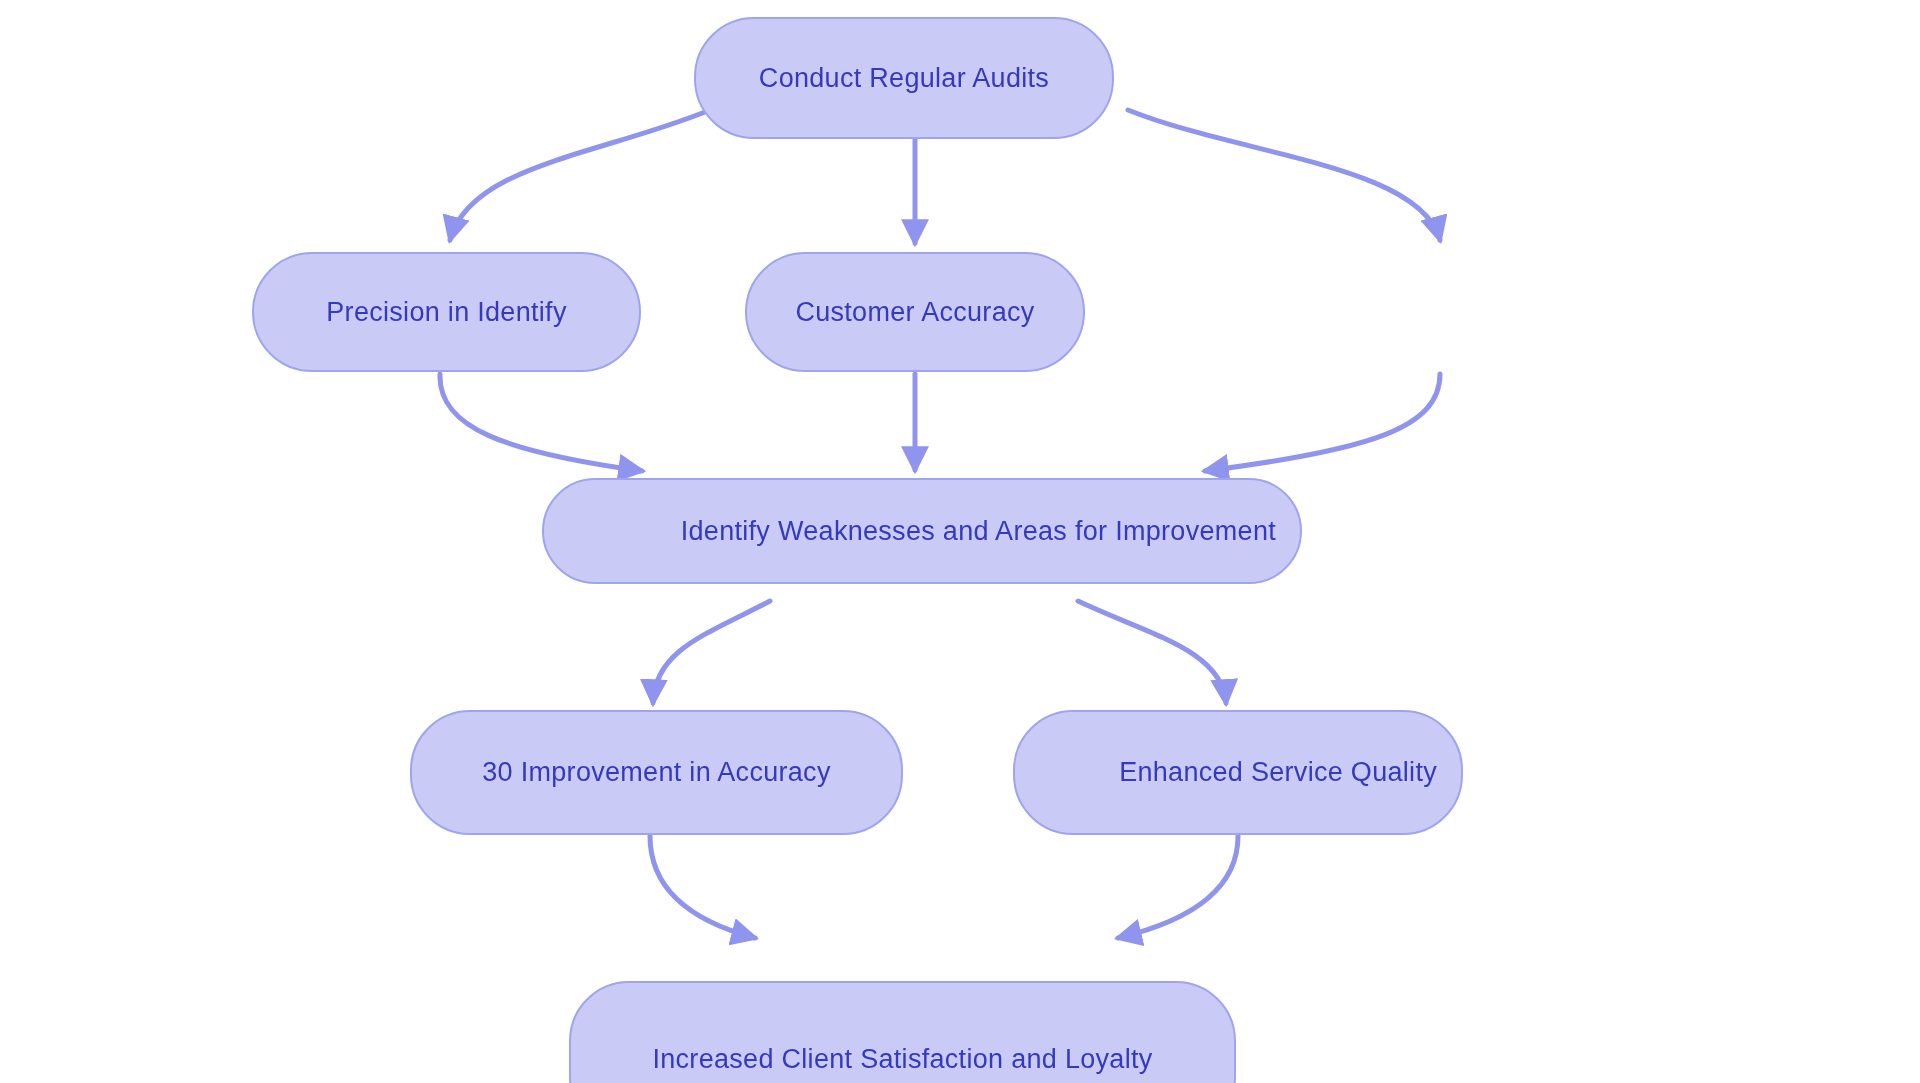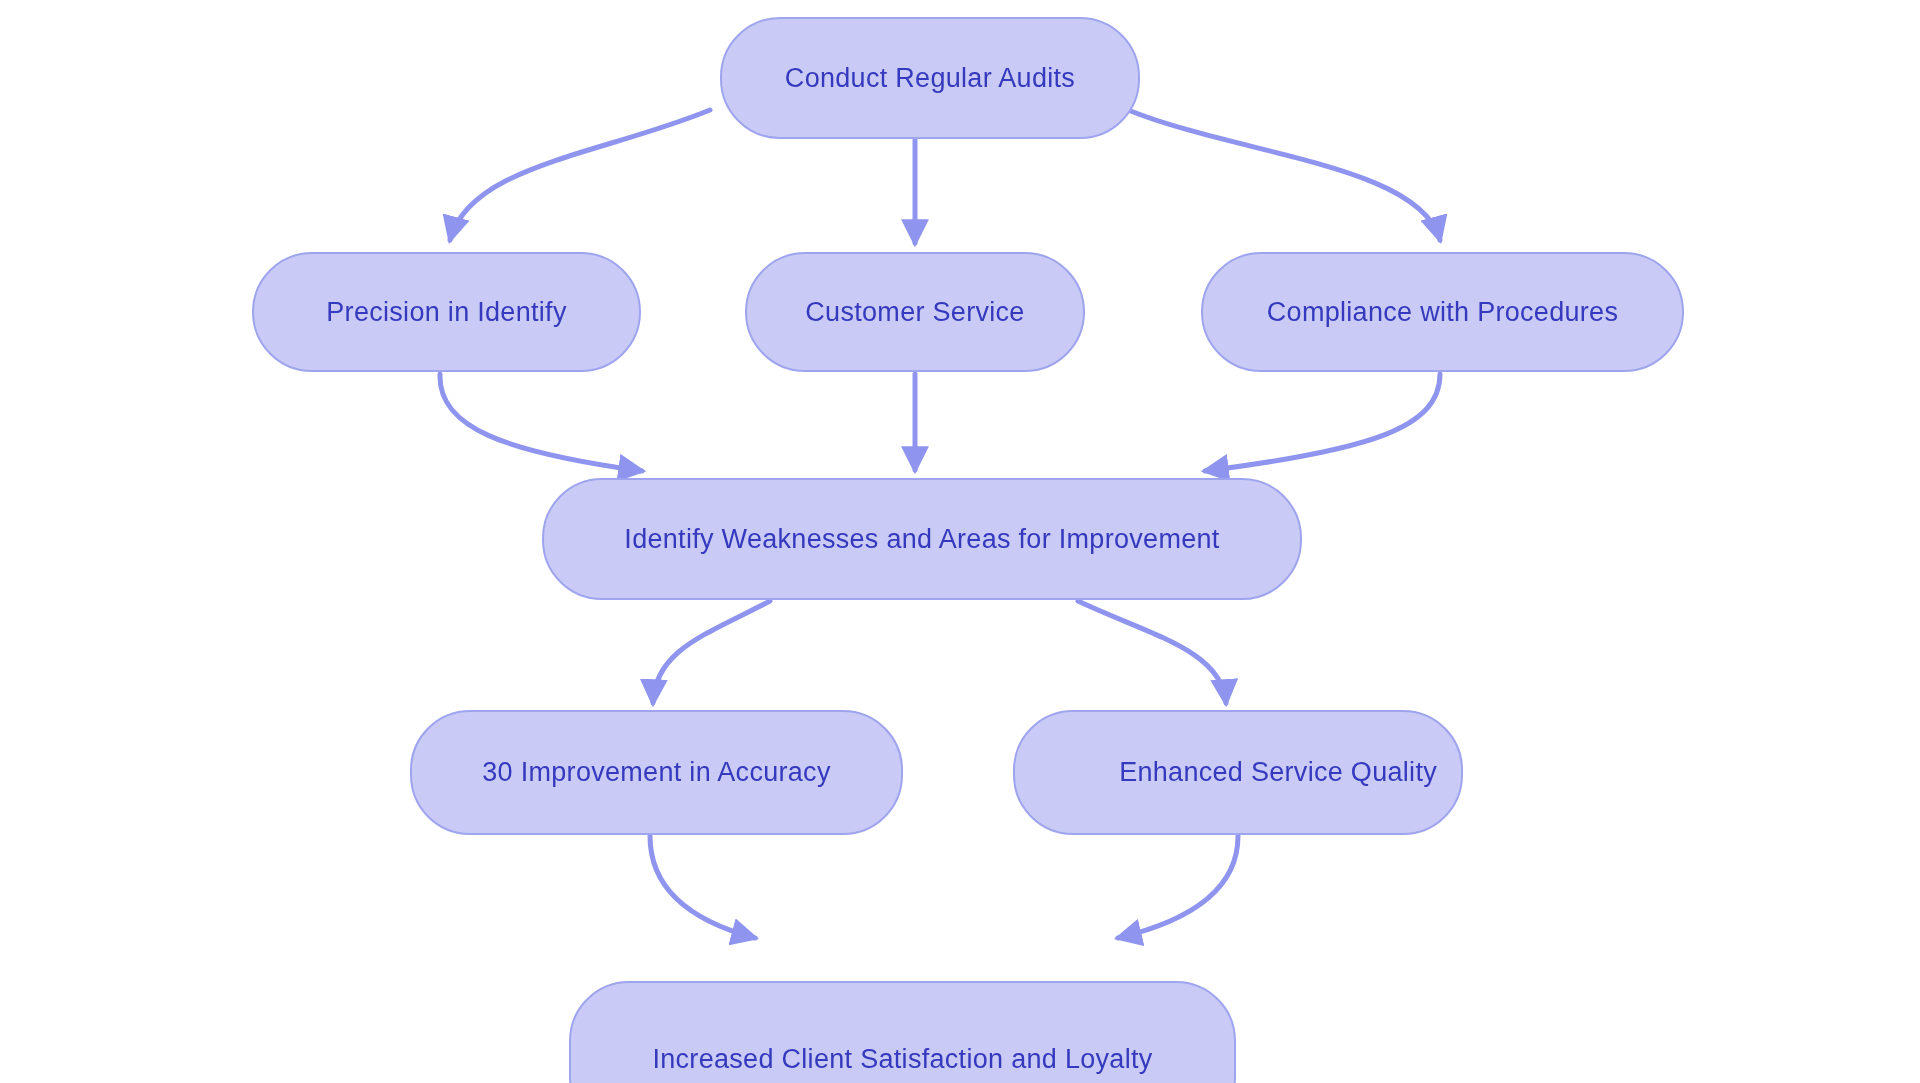--- a/index.html
+++ b/index.html
@@ -62,37 +62,34 @@
     <path class="edge" marker-end="url(#arrow)" d="M 1128,110 C 1240,155 1420,165 1440,240"></path>
     <path class="edge" marker-end="url(#arrow)" d="M 440,374 C 438,428 505,452 642,471"></path>
     <path class="edge" marker-end="url(#arrow)" d="M 915,374 L 915,470"></path>
     <path class="edge" marker-end="url(#arrow)" d="M 1440,374 C 1440,428 1370,450 1205,471"></path>
     <path class="edge" marker-end="url(#arrow)" d="M 770,601 C 705,635 655,650 653,703"></path>
     <path class="edge" marker-end="url(#arrow)" d="M 1078,601 C 1150,635 1222,650 1226,703"></path>
     <path class="edge" marker-end="url(#arrow)" d="M 650,836 C 650,892 695,922 755,938"></path>
     <path class="edge" marker-end="url(#arrow)" d="M 1238,836 C 1238,892 1185,922 1118,938"></path>
   </svg>
 
-  <div class="node" style="left:720px; top:17px; width:420px; height:122px;">
+  <div class="node" style="left:694px; top:17px; width:420px; height:122px;">
     <span>Conduct Regular Audits</span>
   </div>
 
   <div class="node" style="left:252px; top:252px; width:389px; height:120px;">
     <span>Precision in Identify</span>
   </div>
 
   <div class="node" style="left:745px; top:252px; width:340px; height:120px;">
-    <span>Customer Service</span>
+    <span>Customer Accuracy</span>
   </div>
 
-  <div class="node" style="left:1201px; top:252px; width:483px; height:120px;">
-    <span>Compliance with Procedures</span>
-  </div>
 
-  <div class="node" style="left:542px; top:478px; width:760px; height:122px;">
+  <div class="node" style="left:542px; top:478px; width:760px; height:106px;justify-content:flex-end;">
     <span>Identify Weaknesses and Areas for Improvement</span>
   </div>
 
   <div class="node" style="left:410px; top:710px; width:493px; height:125px;">
     <span>30 Improvement in Accuracy</span>
   </div>
 
   <div class="node" style="left:1013px; top:710px; width:450px; height:125px;justify-content:flex-end;">
     <span>Enhanced Service Quality</span>
   </div>

